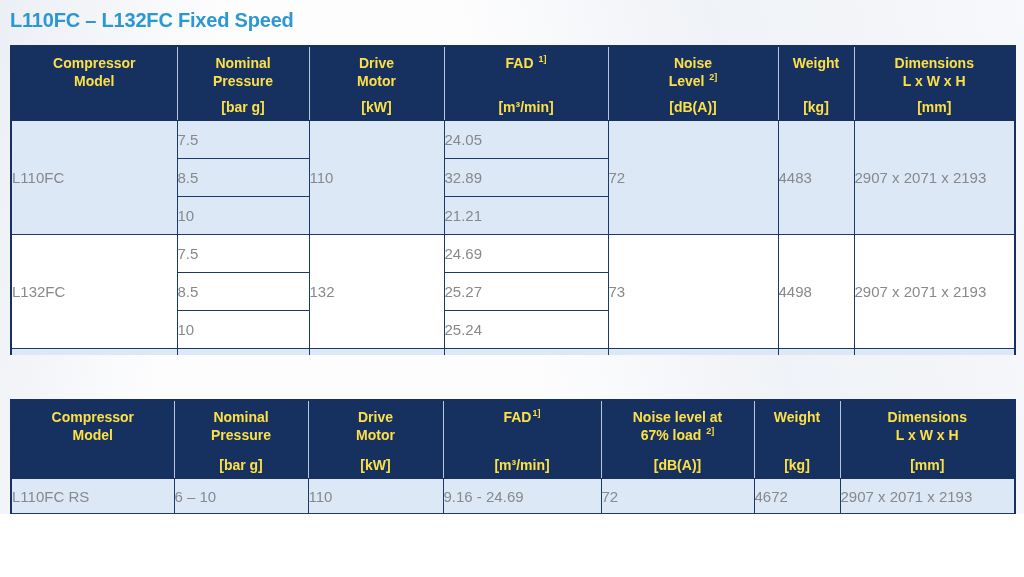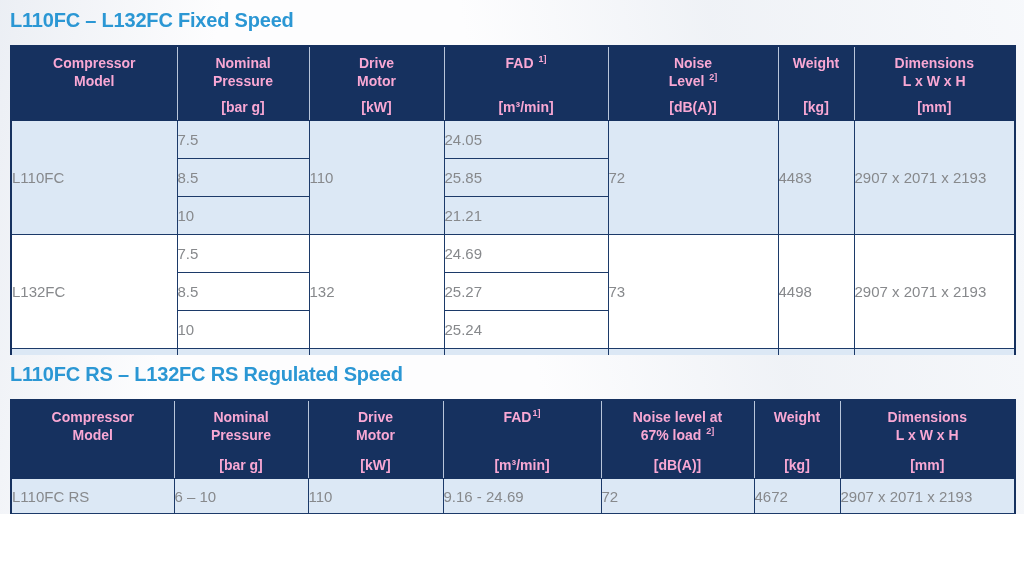--- a/index.html
+++ b/index.html
@@ -23,21 +23,21 @@
   #title1{top:9px;}
   #title2{top:363px;}
   .tbl-wrap{position:absolute;left:10px;overflow:hidden;width:1006px;background:transparent;}
   #wrap1{top:45px;height:310px;}
   #wrap2{top:399px;height:158px;}
   table.spec{
     border-collapse:collapse;table-layout:fixed;width:1004px;
     border:2px solid #16315f;
   }
   table.spec th{
-    background:#16315f;color:#f9a8d4;font-weight:bold;font-size:14px;
+    background:#16315f;color:#fde047;font-weight:bold;font-size:14px;
     padding:0;vertical-align:top;border-bottom:1px solid #16315f;
   }
   table.spec th + th{border-left:1px solid #b8c5da;}
   .hcell{
     display:flex;flex-direction:column;justify-content:space-between;align-items:center;
     box-sizing:border-box;padding:7px 2px 5px 2px;text-align:center;
   }
   #tbl1 .hcell{height:73px;}
   #tbl2 .hcell{height:77px;}
   .hl{line-height:18px;}
@@ -129,21 +129,21 @@
           <td rowspan="3">L110FC</td>
           <td>7.5</td>
           <td rowspan="3">110</td>
           <td>24.05</td>
           <td rowspan="3">72</td>
           <td rowspan="3">4483</td>
           <td rowspan="3">2907 x 2071 x 2193</td>
         </tr>
         <tr class="bg-alt">
           <td>8.5</td>
-          <td>25.85</td>
+          <td>32.89</td>
         </tr>
         <tr class="bg-alt">
           <td>10</td>
           <td>21.21</td>
         </tr>
         <tr class="bg-white">
           <td rowspan="3">L132FC</td>
           <td>7.5</td>
           <td rowspan="3">132</td>
           <td>24.69</td>
@@ -165,21 +165,20 @@
           <td></td>
             <td></td>
           <td></td>
             <td></td>
           <td></td>
         </tr>
       </tbody>
     </table>
   </div>
 
-  <div class="section-title" id="title2">L110FC RS – L132FC RS Regulated Speed</div>
 
   <div class="tbl-wrap" id="wrap2">
     <table class="spec" id="tbl2">
       <colgroup>
         <col style="width:163px">
           <col style="width:134px">
           <col style="width:135px">
         <col style="width:158px">
           <col style="width:153px">
           <col style="width:86px">

